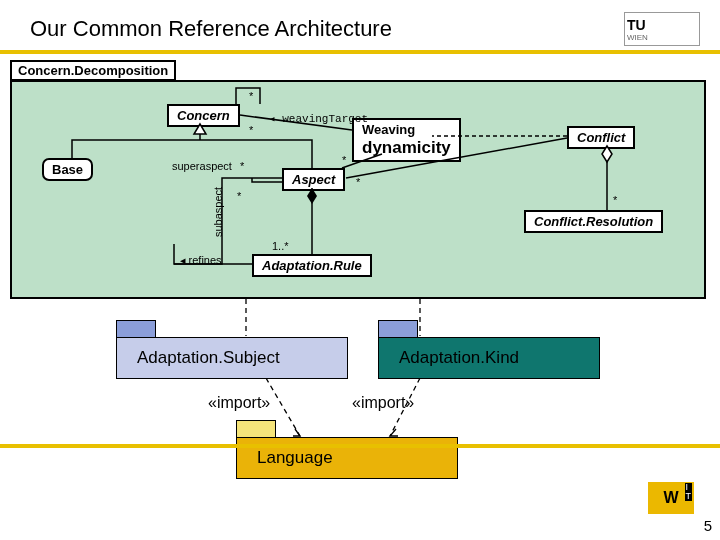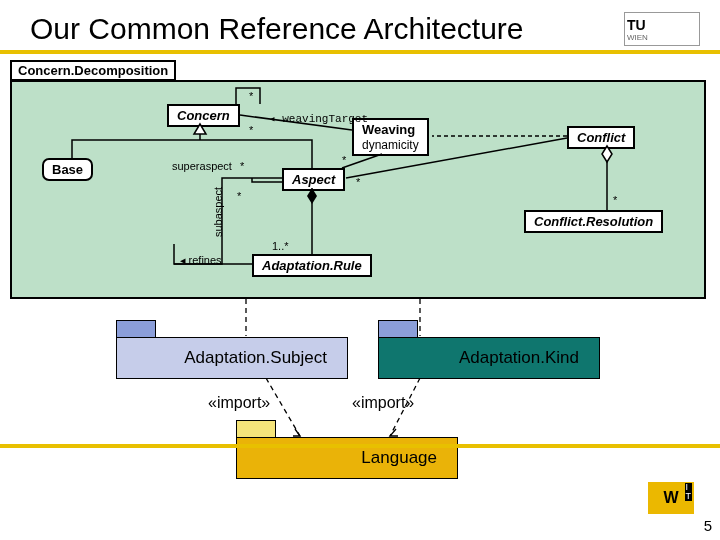--- a/index.html
+++ b/index.html
@@ -11,21 +11,21 @@
     background: #fff;
     position: relative;
     overflow: hidden;
   }
   .header {
     display: flex;
     align-items: center;
     padding: 12px 20px 4px 30px;
   }
   .title {
-    font-size: 30px;
+    font-size: 22px;
     font-weight: normal;
     flex: 1;
   }
   .logo {
     width: 70px;
     height: 28px;
     border: 1px solid #999;
     font-size: 7px;
     display: flex;
     align-items: center;
@@ -89,21 +89,21 @@
   .pkg-tab {
     width: 38px;
     height: 16px;
     border: 1px solid #000;
     border-bottom: none;
   }
   .pkg-body {
     border: 1px solid #000;
     padding: 10px 20px;
     font-size: 17px;
-    text-align: right;
+    text-align: left;
   }
   .import-label {
     position: absolute;
     font-size: 16px;
   }
   .page-num {
     position: absolute;
     right: 8px;
     bottom: 6px;
     font-size: 15px;
@@ -151,21 +151,21 @@
 
 <div style="height:22px"></div>
 
 <div class="main-box">
   <div class="pkg-label">Concern.Decomposition</div>
 
   <div class="uml-class" style="left:155px; top:22px;">Concern</div>
   <div class="uml-class normal" style="left:30px; top:76px;border-radius:7px;">Base</div>
   <div class="uml-class normal" style="left:340px; top:36px; font-style:normal; line-height:1.2;">
     <div>Weaving</div>
-    <div style="font-style:normal;font-weight:normal;font-size:12px">dynamicity</div>
+    <div style="font-style:normal;font-weight:bold;font-size:17px">dynamicity</div>
   </div>
   <div class="uml-class" style="left:270px; top:86px;">Aspect</div>
   <div class="uml-class" style="left:555px; top:44px;">Conflict</div>
   <div class="uml-class" style="left:512px; top:128px; white-space:nowrap;">Conflict.Resolution</div>
   <div class="uml-class" style="left:240px; top:172px; white-space:nowrap;">Adaptation.Rule</div>
 
   <div class="assoc-label" style="left:237px; top:8px;">*</div>
   <div class="assoc-label" style="left:257px; top:30px;font-family:Liberation Mono, monospace;">◂ <span>weavingTarget</span></div>
   <div class="assoc-label" style="left:237px; top:42px;">*</div>
   <div class="assoc-label" style="left:160px; top:78px;">superaspect</div>

